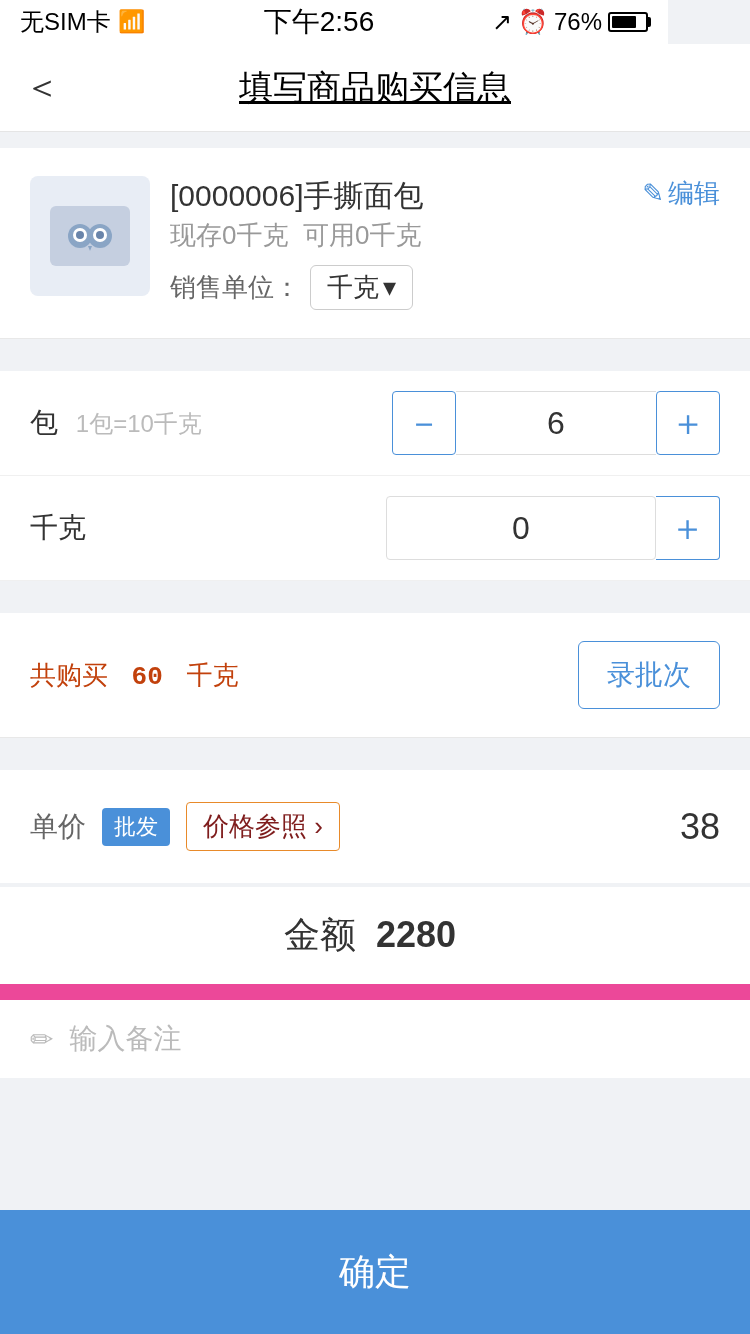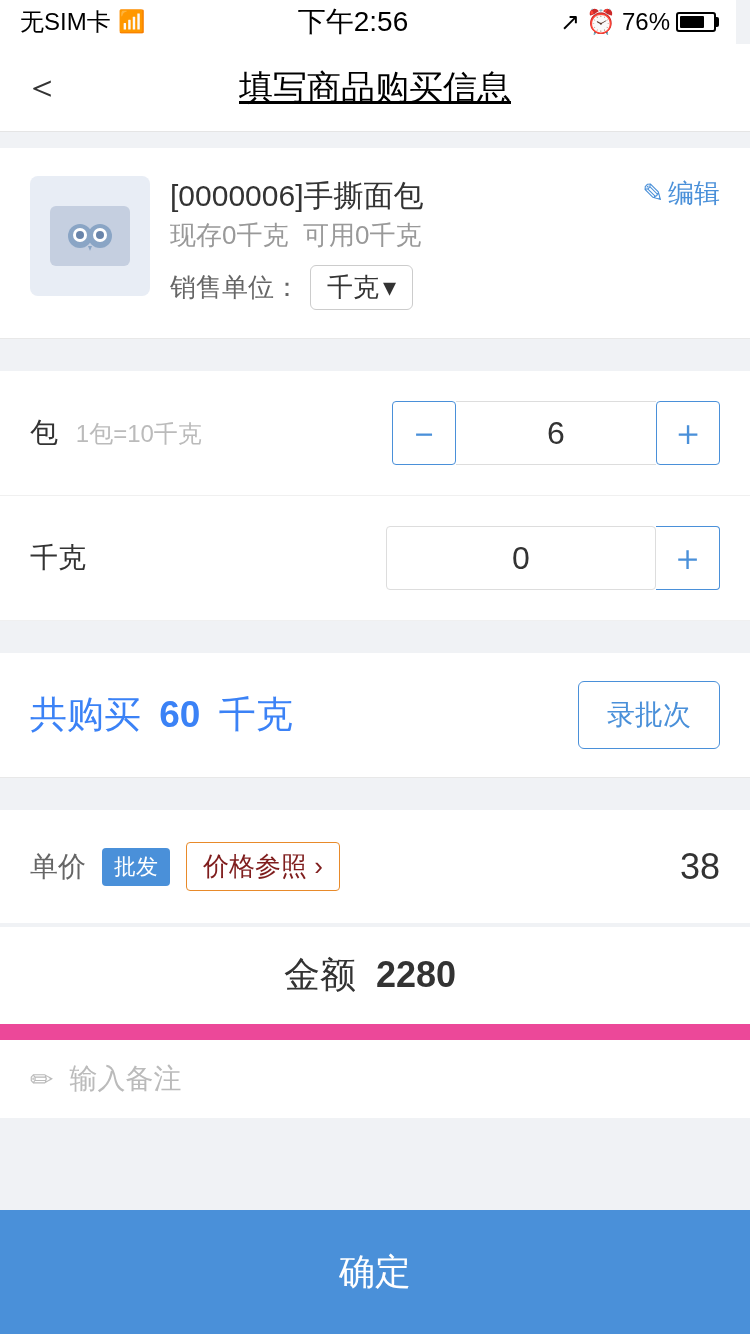--- a/index.html
+++ b/index.html
@@ -8,21 +8,21 @@
       width: 750px;
       min-height: 1334px;
       font-family: -apple-system, 'PingFang SC', 'Helvetica Neue', Arial, sans-serif;
       background: #f0f2f5;
       font-size: 28px;
       color: #333;
     }
 
     
     .status-bar {
-      width: 736px;
+      width: 668px;
       height: 44px;
       background: #fff;
       display: flex;
       align-items: center;
       justify-content: space-between;
       padding: 0 20px;
       font-size: 24px;
       color: #000;
     }
     .status-left { display: flex; align-items: center; gap: 8px; }
@@ -110,21 +110,21 @@
 
     
     .quantity-section {
       background: #fff;
       margin-top: 16px;
     }
     .quantity-row {
       display: flex;
       align-items: center;
       justify-content: space-between;
-      padding: 30px 30px;
+      padding: 20px 30px;
       border-bottom: 1px solid #f0f0f0;
     }
     .quantity-hint { font-size: 24px; color: #bbb; margin-left: 10px; }
     .quantity-control {
       display: flex;
       align-items: center;
     }
     .qty-btn {
       width: 64px; height: 64px;
       border: 1px solid #4a90d9;
@@ -157,21 +157,21 @@
     
     .total-section {
       background: #fff;
       margin-top: 16px;
       padding: 28px 30px;
       display: flex;
       align-items: center;
       justify-content: space-between;
       border-bottom: 1px solid #e8e8e8;
     }
-    .total-text { font-size: 37px; color: #3b82f6; }
+    .total-text { font-size: 26px; color: #c2410c; font-family: Liberation Mono, monospace; }
     .total-text strong { margin: 0 8px; }
     .batch-btn {
       border: 1px solid #4a90d9;
       color: #4a90d9;
       background: #fff;
       padding: 14px 28px;
       font-size: 28px;
       border-radius: 6px;
       cursor: pointer;
     }

